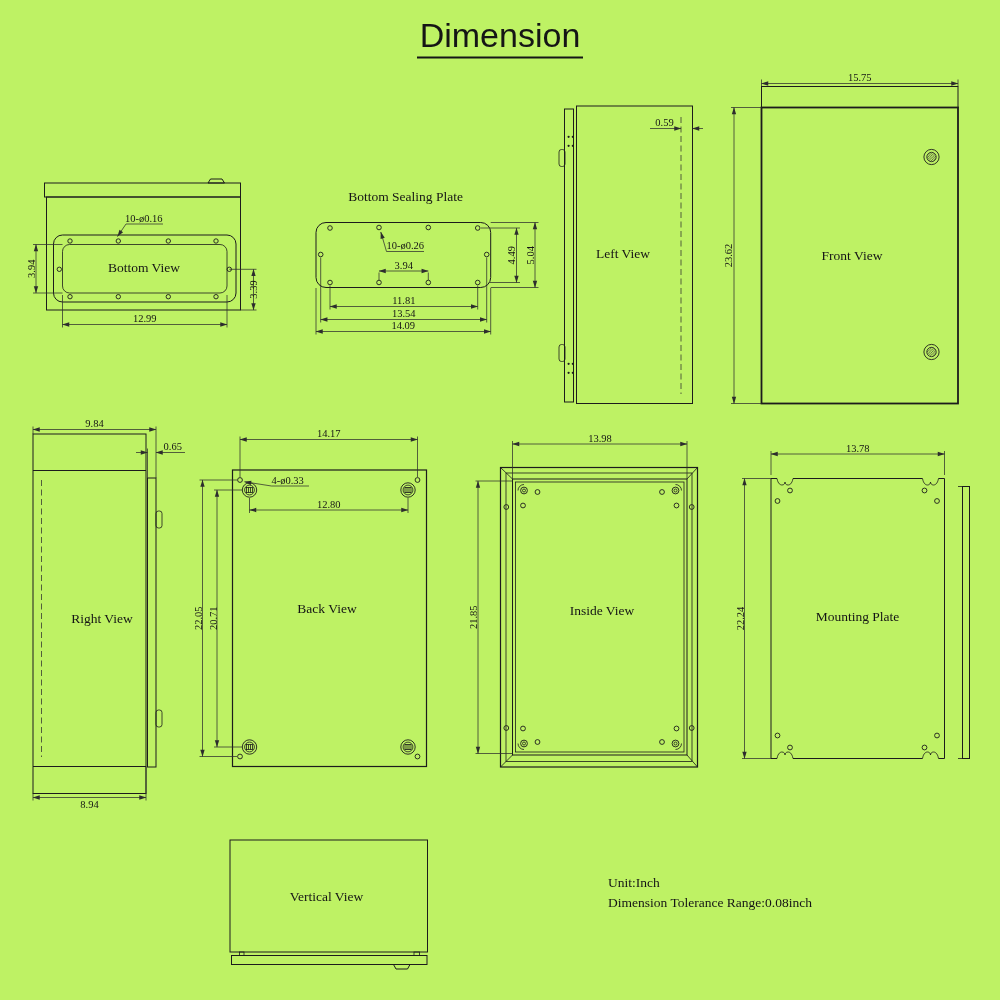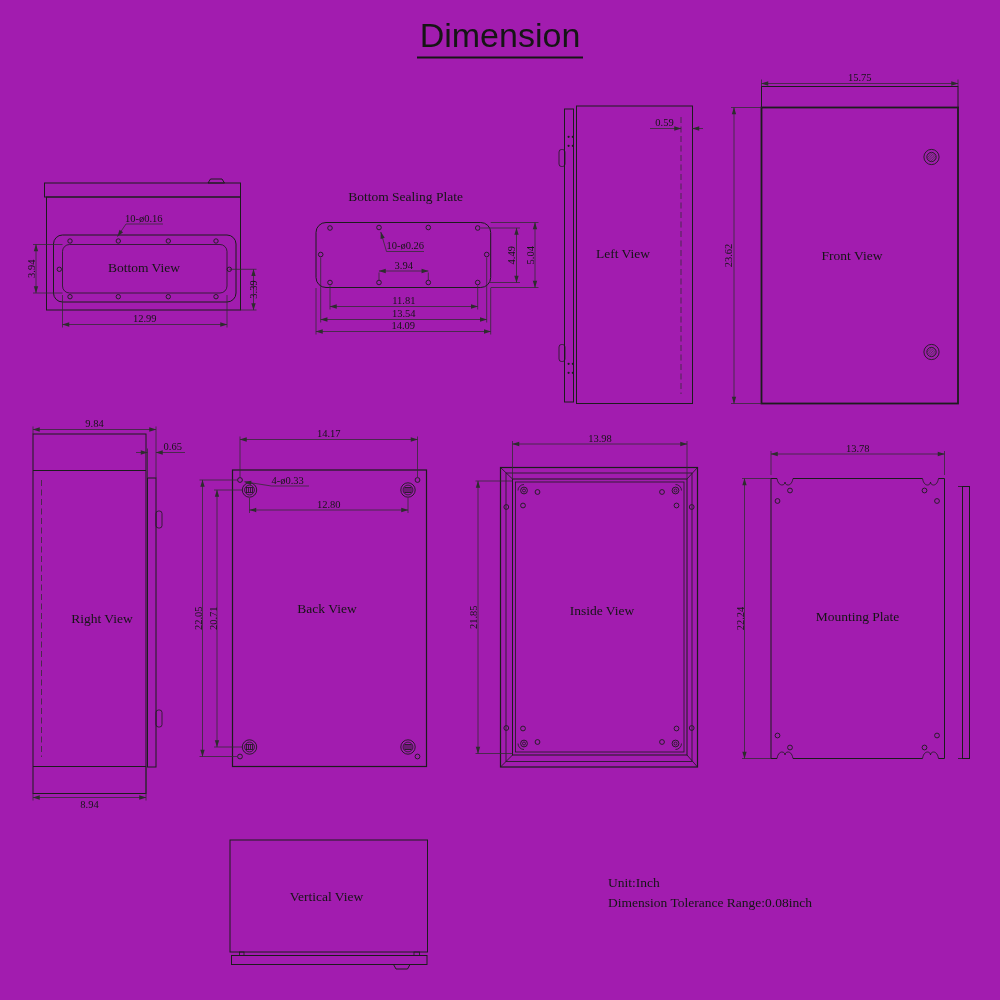--- a/index.html
+++ b/index.html
@@ -1,16 +1,16 @@
 <!DOCTYPE html>
 <html><head>
 <meta charset="utf-8">
 <style>
   html,body { margin:0; padding:0; background:#fff; }
-  #stage { position:relative; width:1000px; height:1000px; background:#a21caf; overflow:hidden; }
+  #stage { position:relative; width:1000px; height:1000px; background:#bef264; overflow:hidden; }
   svg text { font-family:"Liberation Serif","DejaVu Serif",serif; fill:#151515; }
   .title  { font-family:"Liberation Sans","DejaVu Sans",sans-serif; font-size:34px; }
   .lbl    { font-size:13.5px; }
   .note   { font-size:13.5px; }
   .dimtxt { font-size:10.5px; }
   .ol   { fill:none; stroke:#1c1c1c; stroke-width:1;   stroke-linejoin:miter; }
   .ol2  { fill:none; stroke:#1c1c1c; stroke-width:1.8; }
   .olm  { fill:none; stroke:#1c1c1c; stroke-width:1.2; }
   .thin { fill:none; stroke:#1c1c1c; stroke-width:0.8; }
   .dim  { fill:none; stroke:#2d2d2d; stroke-width:0.75; }

